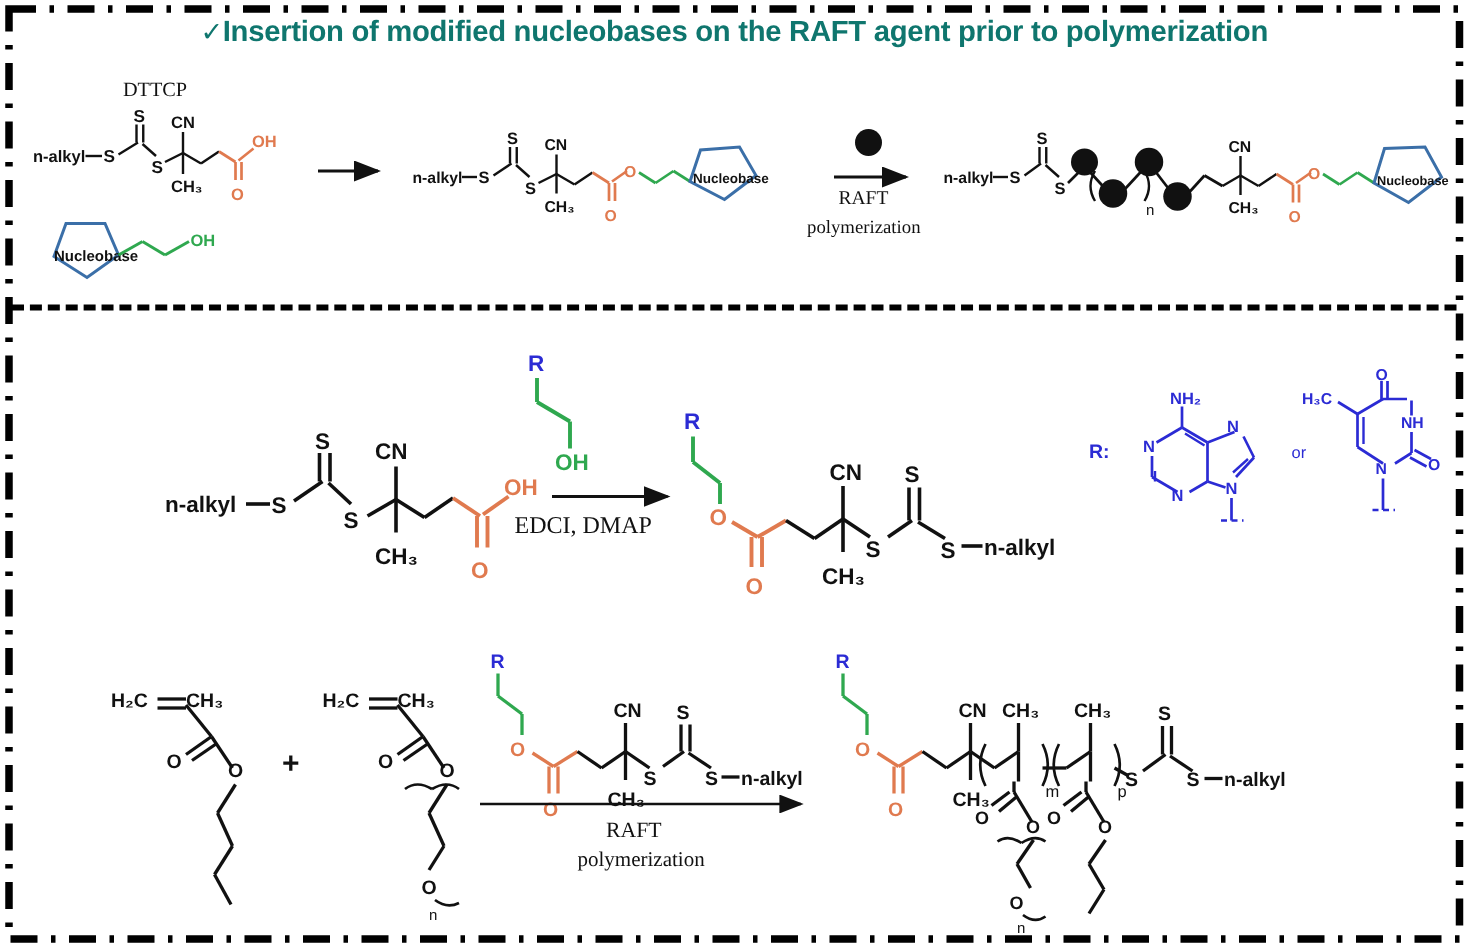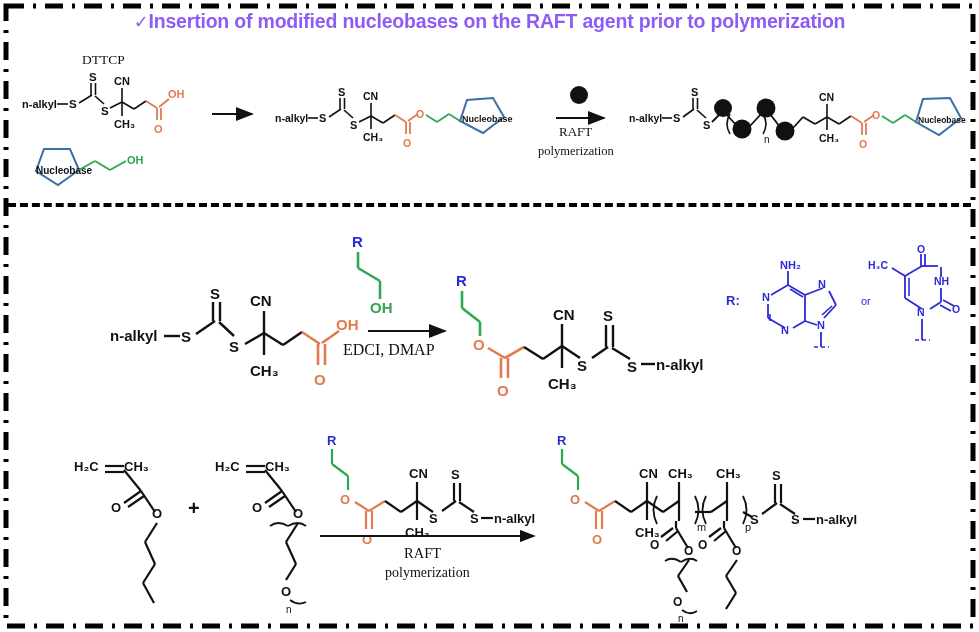--- a/index.html
+++ b/index.html
@@ -1,20 +1,20 @@
 <!DOCTYPE html>
 <html><head>
 <meta charset="utf-8">
 <style>
   html,body{margin:0;padding:0;background:#fff;}
   body{width:979px;height:632px;font-family:"Liberation Sans",sans-serif;overflow:hidden;}
   #figure{position:relative;width:979px;height:632px;background:#fff;box-sizing:border-box;}
   .outer-border{position:absolute;inset:0;pointer-events:none;}
   .panel-divider{position:absolute;left:8px;right:8px;top:203px;height:0;border-top:4px dashed #000;}
-  .title{position:absolute;left:0;right:0;top:10px;text-align:center;font-size:19.5px;font-weight:bold;color:#8b5cf6;letter-spacing:-0.2px;font-family:"Liberation Sans",sans-serif;}
+  .title{position:absolute;left:0;right:0;top:10px;text-align:center;font-size:19.5px;font-weight:bold;color:#0f766e;letter-spacing:-0.2px;font-family:"Liberation Sans",sans-serif;}
   .title .check{font-weight:normal;font-size:18px;}
   svg{display:block;}
   .svg-layer{position:absolute;left:0;top:0;}
   text{font-family:"Liberation Sans",sans-serif;}
   .serif{font-family:"Liberation Serif",serif;}
 </style>
 </head>
 <body>
 
 <div id="figure">

